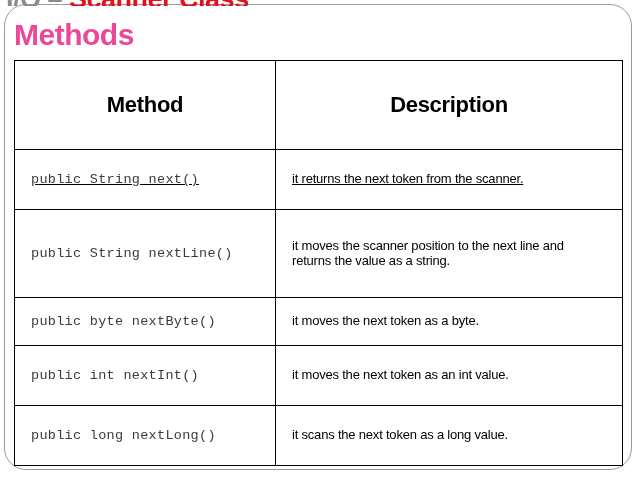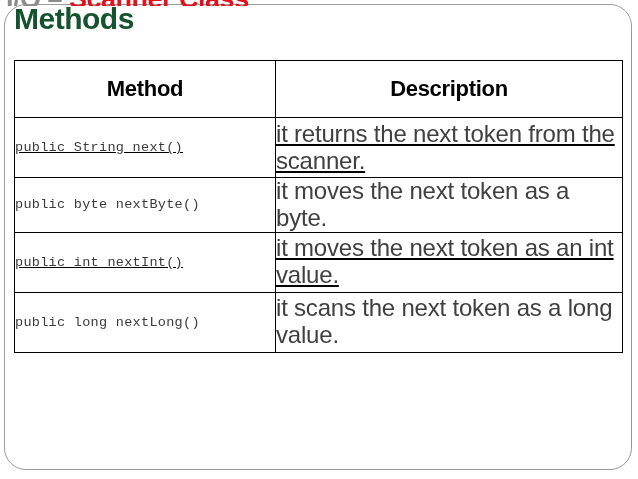--- a/index.html
+++ b/index.html
@@ -42,40 +42,40 @@
     letter-spacing: -0.5px;
   }
   #slide-title .io-part { color: #8c8c8c; }
   #slide-title .sep-part { color: #8c8c8c; }
   #slide-title .scanner-part { color: #e3111b; }
 
   
   #heading {
     position: absolute;
     left: 14px;
-    top: 4px;
+    top: 20px;
     font-size: 30px;
     font-weight: bold;
-    color: #14532d;
+    color: #ec4899;
     letter-spacing: -0.5px;
     line-height: 1.0;
   }
 
   
   #methods-table {
     position: absolute;
     left: 14px;
     top: 60px;
     width: 608px;
     border-collapse: collapse;
     table-layout: fixed;
   }
   #methods-table td, #methods-table th {
     border: 1.6px solid #000000;
-    padding: 0;
+    padding: 16px;
     vertical-align: middle;
     background: #ffffff;
   }
   .col-method { width: 261px; }
   .col-desc   { width: 347px; }
 
   th.hdr {
     text-align: center;
     font-size: 22px;
     font-weight: bold;
@@ -86,32 +86,32 @@
 
   td.method-cell {
     font-family: "Liberation Mono", "DejaVu Sans Mono", monospace;
     font-size: 13.5px;
     color: #3b3b3b;
     padding: 0 6px 0 8px;
     letter-spacing: 0.3px;
     white-space: nowrap;
   }
   td.desc-cell {
-    font-size: 24px;
-    color: #404040;
+    font-size: 13px;
+    color: #000000;
     padding: 2px 6px 2px 7px;
     line-height: 1.12;
     letter-spacing: -0.2px;
   }
 
   .r1 { height: 60px; text-decoration: underline; }
   .r2 { height: 88px; }
   .r3 { height: 38px; }
   .r4 { height: 60px; }
-  .r5 { height: 60px; text-decoration: underline; }
+  .r5 { height: 60px; }
   .r6 { height: 60px; }
 </style>
 </head>
 <body>
 
 <div id="slide-frame"></div>
 
 <div id="slide-title">
   <span class="io-part">I/O</span><span class="sep-part"> – </span><span class="scanner-part">Scanner Class</span>
 </div>
@@ -127,20 +127,24 @@
     <tr>
       <th class="hdr col-method">Method</th>
       <th class="hdr col-desc">Description</th>
     </tr>
   </thead>
   <tbody>
     <tr class="r1">
       <td class="method-cell">public String next()</td>
       <td class="desc-cell">it returns the next token from the scanner.</td>
     </tr>
+    <tr class="r2">
+      <td class="method-cell">public String nextLine()</td>
+      <td class="desc-cell">it moves the scanner position to the next line and returns the value as a string.</td>
+    </tr>
     <tr class="r3">
       <td class="method-cell">public byte nextByte()</td>
       <td class="desc-cell">it moves the next token as a byte.</td>
     </tr>
     <tr class="r5">
       <td class="method-cell">public int nextInt()</td>
       <td class="desc-cell">it moves the next token as an int value.</td>
     </tr>
     <tr class="r6">
       <td class="method-cell">public long nextLong()</td>

